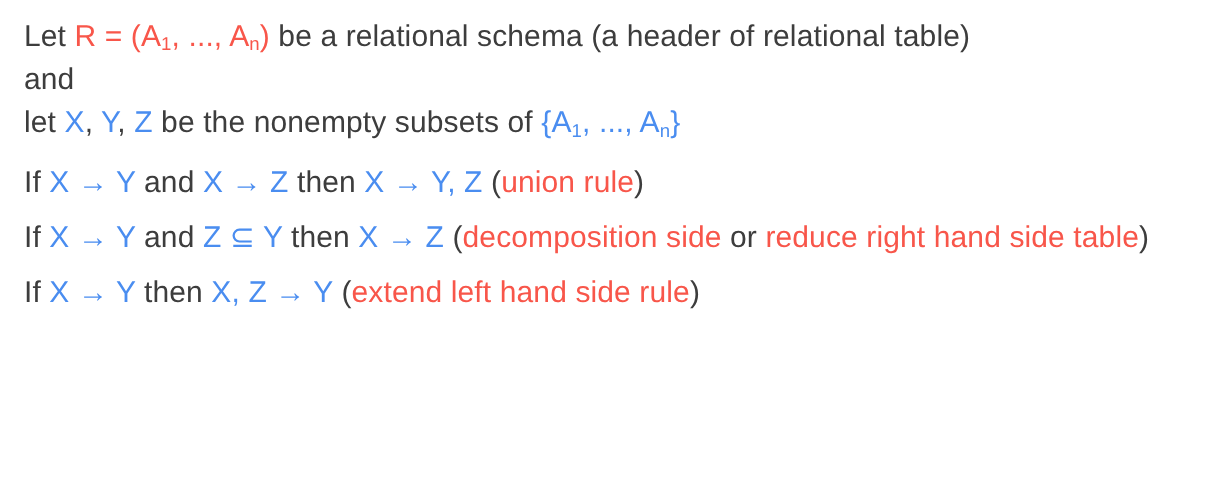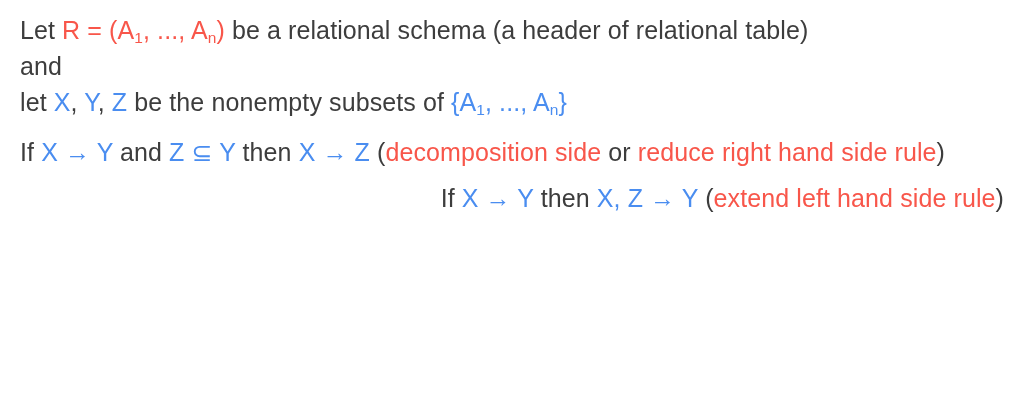--- a/index.html
+++ b/index.html
@@ -29,21 +29,20 @@
     color: #3d3d3d;
     margin: 0 0 10px 0;
     white-space: normal;
     letter-spacing: 0.1px;
   }
   .para.intro {
     margin-bottom: 14px;
   }
   .para:last-child {
     margin-bottom: 12px;
-    text-align: right;
   }
   .brk {
     display: block;
     height: 0;
   }
   .red {
     color: #f8564a;
   }
   .blue {
     color: #4a8df0;
@@ -66,23 +65,26 @@
 <body>
 
 <div class="page">
 
   <p class="para intro">
     <span class="dark">Let </span><span class="red nowrap"><span>R = (A</span><sub>1</sub><span>, ..., A</span><sub>n</sub><span>)</span></span><span class="dark"> be a relational schema (a header of relational table)</span><br class="brk">
     <span class="dark">and</span><br class="brk">
     <span class="dark">let </span><span class="blue">X</span><span class="dark">, </span><span class="blue">Y</span><span class="dark">, </span><span class="blue">Z</span><span class="dark"> be the nonempty subsets of </span><span class="blue nowrap"><span>{A</span><sub>1</sub><span>, ..., A</span><sub>n</sub><span>}</span></span>
   </p>
 
+  <p class="para">
+    <span class="dark">If </span><span class="blue nowrap">X → Y</span><span class="dark"> and </span><span class="blue nowrap">X → Z</span><span class="dark"> then </span><span class="blue nowrap">X → Y, Z</span><span class="dark"> (</span><span class="red">union rule</span><span class="dark">)</span>
+  </p>
 
 
   <p class="para">
-    <span class="dark">If </span><span class="blue nowrap">X → Y</span><span class="dark"> and </span><span class="blue nowrap">Z ⊆ Y</span><span class="dark"> then </span><span class="blue nowrap">X → Z</span><span class="dark"> (</span><span class="red">decomposition side</span><span class="dark"> or </span><span class="red">reduce right hand side rule</span><span class="dark">)</span>
+    <span class="dark">If </span><span class="blue nowrap">X → Y</span><span class="dark"> and </span><span class="blue nowrap">Z ⊆ Y</span><span class="dark"> then </span><span class="blue nowrap">X → Z</span><span class="dark"> (</span><span class="red">decomposition side</span><span class="dark"> or </span><span class="red">reduce right hand side table</span><span class="dark">)</span>
   </p>
 
   <p class="para">
     <span class="dark">If </span><span class="blue nowrap">X → Y</span><span class="dark"> then </span><span class="blue nowrap">X, Z → Y</span><span class="dark"> (</span><span class="red">extend left hand side rule</span><span class="dark">)</span>
   </p>
 
 </div>
 
 </body></html>

